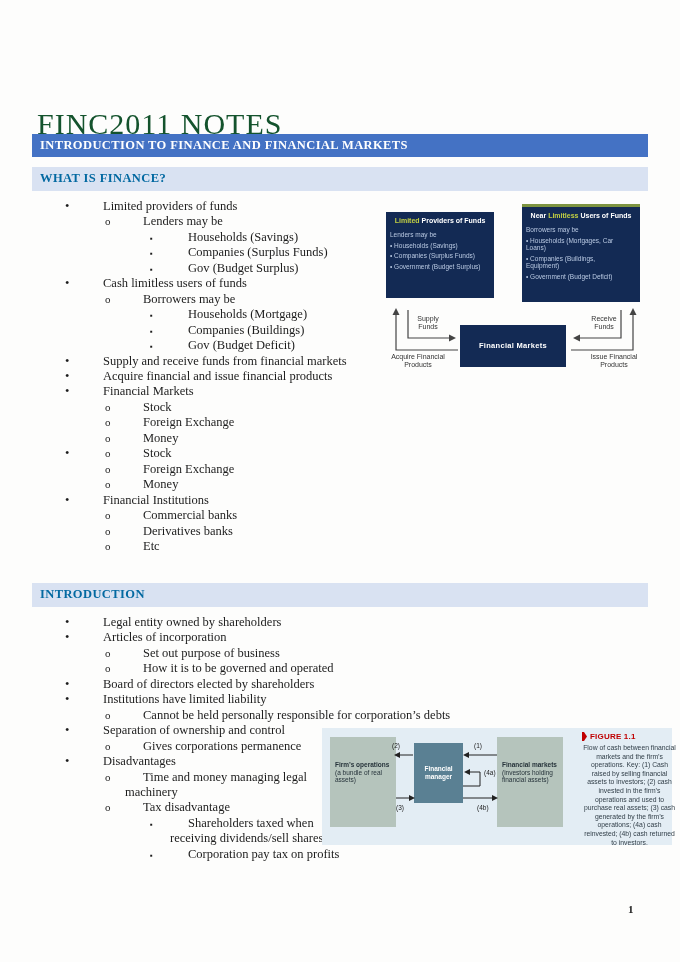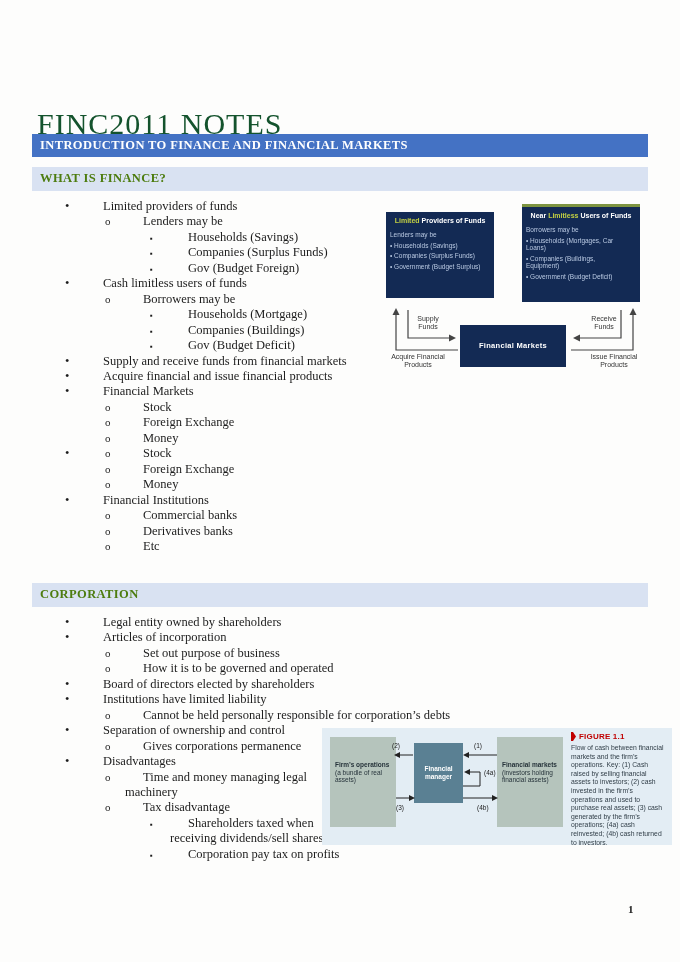--- a/index.html
+++ b/index.html
@@ -3,21 +3,21 @@
 <meta charset="utf-8">
 <style>
   html,body{margin:0;padding:0;background:#e9e9e9;}
   .page{position:relative;width:680px;height:962px;background:#fdfdfc;overflow:hidden;
         font-family:"Liberation Serif",serif;color:#1c1c1c;}
   
   .doc-title{position:absolute;left:37px;top:80px;font-size:30px;color:#14532d;letter-spacing:1px;margin-top:27px;}
   .banner{position:absolute;left:32px;width:616px;box-sizing:border-box;font-weight:bold;
           font-size:12.5px;padding:4px 0 0 8px;letter-spacing:.4px;}
   .banner-primary{top:134px;height:23px;background:#4472c4;color:#ffffff;}
-  .banner-light{background:#d9e2f2;color:#4d7c0f;height:24px;}
+  .banner-light{background:#d9e2f2;color:#0369a1;height:24px;}
   .banner-wif{top:167px;}
   .banner-corp{top:583px;}
   
   .list{position:absolute;left:32px;width:616px;}
   .list-finance{top:199px;}
   .list-corp{top:615px;}
   .li{position:relative;font-size:12.5px;line-height:15.45px;}
   .li .txt{white-space:pre-line;margin-left:18px;}
   .mark{position:absolute;top:0;}
   .lv1{padding-left:53px;} .lv1 .mark{left:33px;}
@@ -50,21 +50,21 @@
   .sage .bs{white-space:pre-line;}
   .sbox-left{left:8px;top:9px;width:66px;height:90px;}
   .sbox-right{left:175px;top:9px;width:66px;height:90px;}
   .steel{position:absolute;left:92px;top:15px;width:49px;height:60px;background:#5a8093;
          display:flex;align-items:center;justify-content:center;text-align:center;
          font-size:6.5px;line-height:8px;font-weight:bold;color:#ffffff;white-space:pre-line;}
   .fig11 svg{position:absolute;left:0;top:0;}
   .alabel{position:absolute;font-size:6.5px;color:#222;font-family:"Liberation Sans",sans-serif;}
   .al-1{left:152px;top:14px;} .al-2{left:70px;top:14px;}
   .al-3{left:74px;top:76px;}  .al-4b{left:155px;top:76px;} .al-4a{left:162px;top:41px;}
-  .caption{position:absolute;left:249px;top:4px;width:95px;}
+  .caption{position:absolute;left:260px;top:4px;width:95px;text-align:center;}
   .cap-head{display:flex;align-items:center;gap:3px;}
   .flag{width:5px;height:9px;background:#c00000;clip-path:polygon(0 0,40% 0,100% 50%,40% 100%,0 100%);}
   .cap-title{font-size:8px;font-weight:bold;color:#c00000;letter-spacing:.2px;}
   .cap-text{margin-top:3px;font-size:6.8px;line-height:8.6px;color:#33404a;}
   
   .pageno{position:absolute;left:628px;top:903px;font-size:11px;font-weight:bold;color:#222;}
 </style>
 </head>
 <body>
 
@@ -73,21 +73,21 @@
   <div class="doc-title">FINC2011 NOTES</div>
 
   <div class="banner banner-primary">INTRODUCTION TO FINANCE AND FINANCIAL MARKETS</div>
   <div class="banner banner-light banner-wif">WHAT IS FINANCE?</div>
 
   <div class="list list-finance">
     <div class="li lv1"><span class="mark">•</span><span class="txt">Limited providers of funds</span></div>
     <div class="li lv2"><span class="mark">o</span><span class="txt">Lenders may be</span></div>
     <div class="li lv3"><span class="mark">▪</span><span class="txt">Households (Savings)</span></div>
     <div class="li lv3"><span class="mark">▪</span><span class="txt">Companies (Surplus Funds)</span></div>
-    <div class="li lv3"><span class="mark">▪</span><span class="txt">Gov (Budget Foreign)</span></div>
+    <div class="li lv3"><span class="mark">▪</span><span class="txt">Gov (Budget Surplus)</span></div>
     <div class="li lv1"><span class="mark">•</span><span class="txt">Cash limitless users of funds</span></div>
     <div class="li lv2"><span class="mark">o</span><span class="txt">Borrowers may be</span></div>
     <div class="li lv3"><span class="mark">▪</span><span class="txt">Households (Mortgage)</span></div>
     <div class="li lv3"><span class="mark">▪</span><span class="txt">Companies (Buildings)</span></div>
     <div class="li lv3"><span class="mark">▪</span><span class="txt">Gov (Budget Deficit)</span></div>
     <div class="li lv1"><span class="mark">•</span><span class="txt">Supply and receive funds from financial markets</span></div>
     <div class="li lv1"><span class="mark">•</span><span class="txt">Acquire financial and issue financial products</span></div>
     <div class="li lv1"><span class="mark">•</span><span class="txt">Financial Markets</span></div>
     <div class="li lv2"><span class="mark">o</span><span class="txt">Stock</span></div>
     <div class="li lv2"><span class="mark">o</span><span class="txt">Foreign Exchange</span></div>
@@ -95,21 +95,21 @@
     <div class="li lv1"><span class="mark">•</span></div>
     <div class="li lv2"><span class="mark">o</span><span class="txt">Stock</span></div>
     <div class="li lv2"><span class="mark">o</span><span class="txt">Foreign Exchange</span></div>
     <div class="li lv2"><span class="mark">o</span><span class="txt">Money</span></div>
     <div class="li lv1"><span class="mark">•</span><span class="txt">Financial Institutions</span></div>
     <div class="li lv2"><span class="mark">o</span><span class="txt">Commercial banks</span></div>
     <div class="li lv2"><span class="mark">o</span><span class="txt">Derivatives banks</span></div>
     <div class="li lv2"><span class="mark">o</span><span class="txt">Etc</span></div>
   </div>
 
-  <div class="banner banner-light banner-corp">CORPORATION</div>
+  <div class="banner banner-light banner-corp">INTRODUCTION</div>
 
   <div class="list list-corp">
     <div class="li lv1"><span class="mark">•</span><span class="txt">Legal entity owned by shareholders</span></div>
     <div class="li lv1"><span class="mark">•</span><span class="txt">Articles of incorporation</span></div>
     <div class="li lv2"><span class="mark">o</span><span class="txt">Set out purpose of business</span></div>
     <div class="li lv2"><span class="mark">o</span><span class="txt">How it is to be governed and operated</span></div>
     <div class="li lv1"><span class="mark">•</span><span class="txt">Board of directors elected by shareholders</span></div>
     <div class="li lv1"><span class="mark">•</span><span class="txt">Institutions have limited liability</span></div>
     <div class="li lv2"><span class="mark">o</span><span class="txt">Cannot be held personally responsible for corporation’s debts</span></div>
     <div class="li lv1"><span class="mark">•</span><span class="txt">Separation of ownership and control</span></div>

